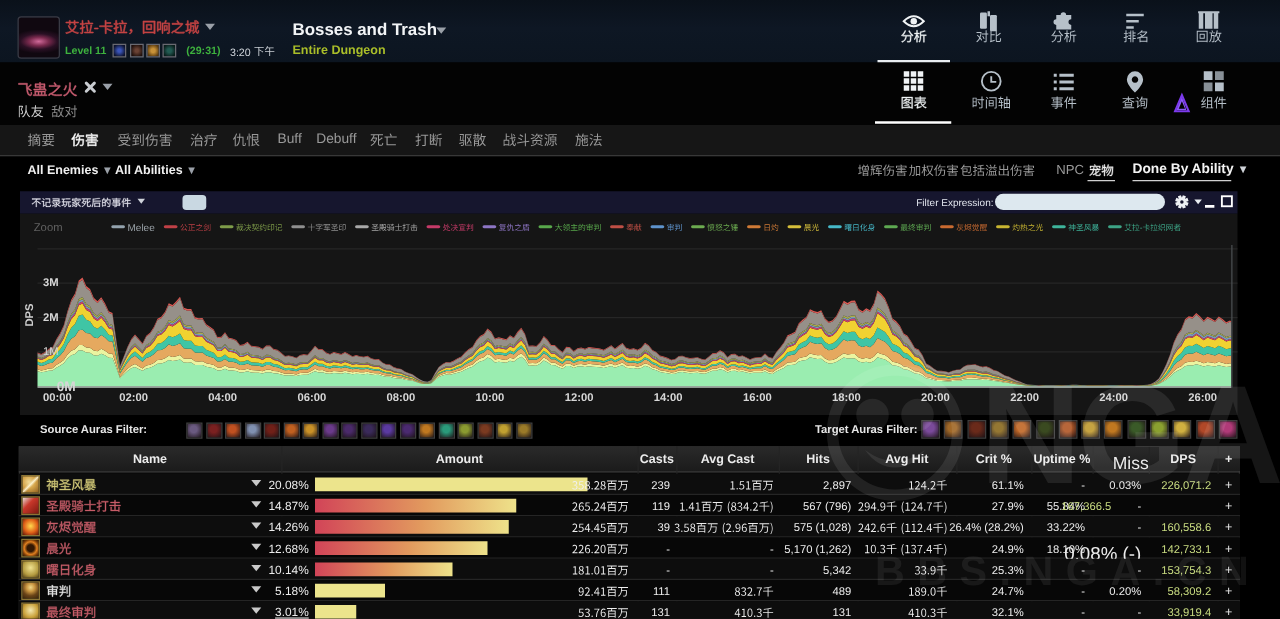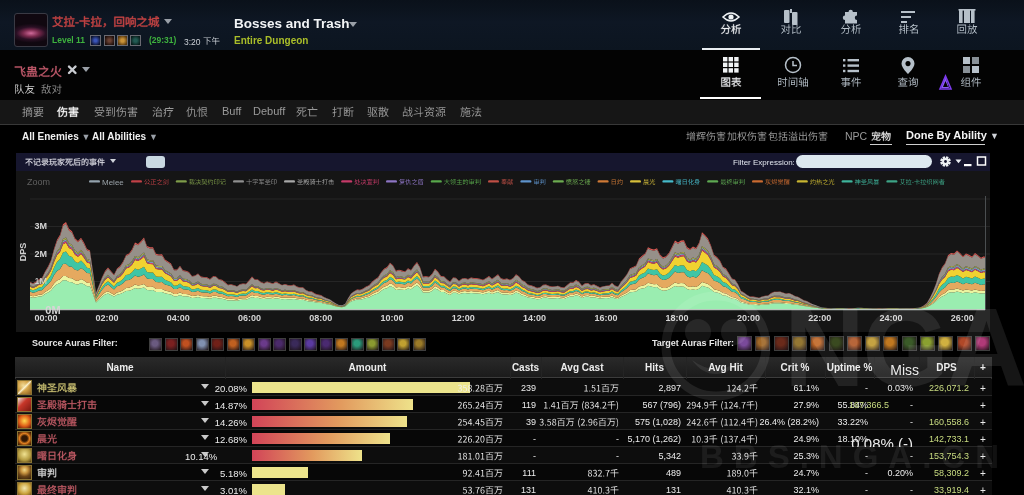--- a/index.html
+++ b/index.html
@@ -280,21 +280,21 @@
 <div class="abs" style="left:561px;top:433.5px;width:120px;text-align:right;font-size:9px;color:#ececec">5,170 (1,262)</div>
 <div class="abs" style="left:699px;top:433.5px;width:120px;text-align:right;font-size:9px;color:#ececec">24.9%</div>
 <div class="abs" style="left:748px;top:433.5px;width:120px;text-align:right;font-size:9px;color:#ececec">18.10%</div>
 <div class="abs" style="left:793px;top:435px;width:120px;text-align:right;font-size:15px;color:#ececec">0.08% (-)</div>
 <div class="abs" style="left:849px;top:433.5px;width:120px;text-align:right;font-size:9px;color:#c9dc81">142,733.1</div>
 <div class="abs" style="left:974px;top:433.5px;width:18px;text-align:center;font-size:10px;color:#ececec">+</div>
 <div class="abs" style="left:15px;top:447px;width:977px;height:17px;background:#0d0d0d;border-bottom:1px solid #252525"></div>
 <div class="abs" style="left:17px;top:448px;width:15px;height:15px;border:1px solid #8a7434;background:radial-gradient(circle at 50% 40%, #f0e290 0%, #b49b40 60%, #4f3c14 100%)"></div>
 <div class="abs" style="left:201px;top:452px;width:0;height:0;border-left:4.5px solid transparent;border-right:4.5px solid transparent;border-top:5.5px solid #c9c9c9"></div>
 <div class="abs" style="left:165px;top:450px;width:60px;text-align:right;font-size:10px;color:#ececec"></div>
-<div class="abs" style="left:185px;top:450.5px;width:62px;font-size:9.5px;color:#ececec;">10.14%</div>
+<div class="abs" style="left:185px;top:450.5px;width:62px;text-align:right;font-size:9.5px;color:#ececec;">10.14%</div>
 <div class="abs" style="left:252px;top:449.5px;width:110.0px;height:11px;background:linear-gradient(90deg,#d24458 0%,#e29a5e 55%,#eee28a 100%)"></div>
 <div class="abs" style="left:496px;top:450.5px;width:40px;text-align:right;font-size:9px;color:#ececec">-</div>
 <div class="abs" style="left:579px;top:450.5px;width:40px;text-align:right;font-size:9px;color:#ececec">-</div>
 <div class="abs" style="left:561px;top:450.5px;width:120px;text-align:right;font-size:9px;color:#ececec">5,342</div>
 <div class="abs" style="left:699px;top:450.5px;width:120px;text-align:right;font-size:9px;color:#ececec">25.3%</div>
 <div class="abs" style="left:828px;top:450.5px;width:40px;text-align:right;font-size:9px;color:#ececec">-</div>
 <div class="abs" style="left:873px;top:450.5px;width:40px;text-align:right;font-size:9px;color:#ececec">-</div>
 <div class="abs" style="left:849px;top:450.5px;width:120px;text-align:right;font-size:9px;color:#c9dc81">153,754.3</div>
 <div class="abs" style="left:974px;top:450.5px;width:18px;text-align:center;font-size:10px;color:#ececec">+</div>
 <div class="abs" style="left:15px;top:464px;width:977px;height:17px;background:#070707;border-bottom:1px solid #252525"></div>

